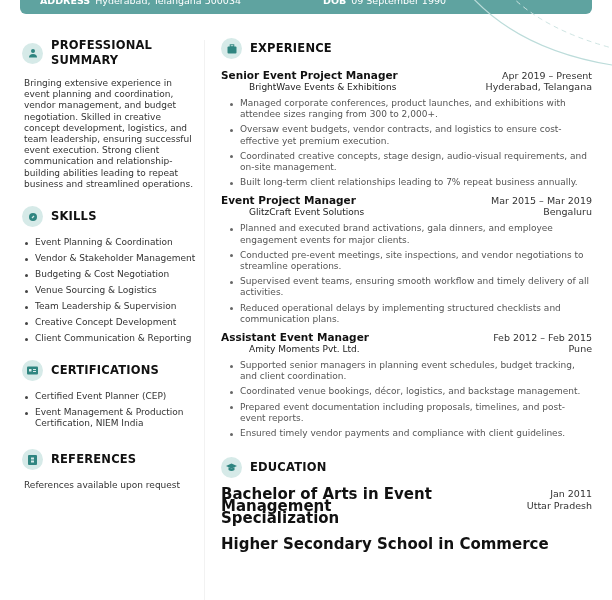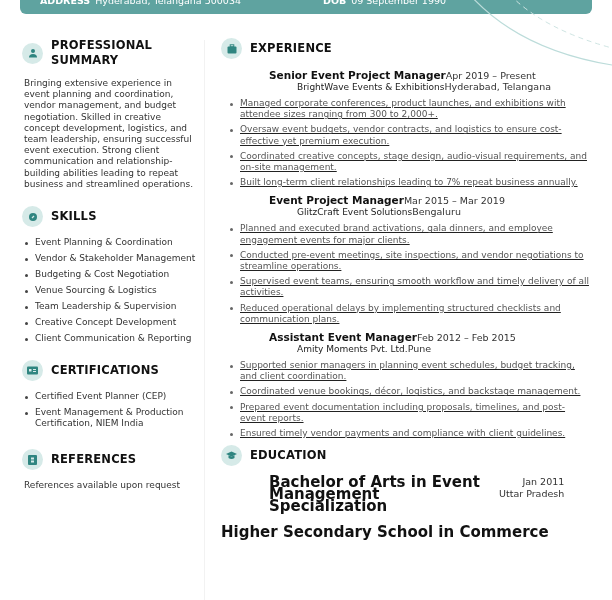--- a/index.html
+++ b/index.html
@@ -40,26 +40,26 @@
   ul.plain li {
     position:relative; padding-left:11px; font-size:9px; line-height:11px; color:#333; margin-bottom:5px;
   }
   ul.plain li::before {
     content:""; position:absolute; left:1px; top:4.5px; width:3px; height:3px; border-radius:50%; background:#444;
   }
   .left .section { margin-bottom:14px; }
   .ref-text { font-size:9px; color:#333; }
 
   .job { margin-bottom:6px; }
-  .row { display:flex; align-items:baseline;margin-left:48px; }
+  .row { display:flex; justify-content:space-between; align-items:baseline; }
   .job-title { font-weight:bold; font-size:10.5px; color:#111; }
   .job-date { font-size:9.5px; color:#333; }
   .company { font-size:9px; color:#222;padding-left:28px; }
   .loc { font-size:9.5px; color:#333; }
-  ul.jb { list-style:none; margin:6px 2px 0 0; padding:0 0 0 19px;text-decoration:underline; }
+  ul.jb { list-style:none; margin:6px 2px 0 0; padding:0 0 0 19px; }
   ul.jb li {
     position:relative; padding-left:0; font-size:9px; line-height:11.2px; color:#555; margin-bottom:4px;
   }
   ul.jb li::before {
     content:""; position:absolute; left:-10px; top:4.5px; width:3px; height:3px; border-radius:50%; background:#666;
   }
   .edu-title { font-size:15px; color:#111; line-height:12px; font-weight:600; }
   .edu-school { font-size:9px; color:#333; }
   .edu-right { text-align:right; font-size:9.5px; color:#333; line-height:12px; }
 </style>
@@ -209,21 +209,21 @@
       <span class="loc">Pune</span>
     </div>
     <ul class="jb">
       <li>Supported senior managers in planning event schedules, budget tracking, and client coordination.</li>
       <li>Coordinated venue bookings, décor, logistics, and backstage management.</li>
       <li>Prepared event documentation including proposals, timelines, and post-event reports.</li>
       <li>Ensured timely vendor payments and compliance with client guidelines.</li>
     </ul>
   </div>
 
-  <div class="sec-head" style="margin-top:6px">
+  <div class="sec-head" style="margin-top:18px">
     <span class="ic">
       <svg width="11" height="9" viewBox="0 0 11 9">
           <path d="M0 3 L5.5 0.5 L11 3 L5.5 5.5 Z" fill="#2f8580"></path>
           <path d="M2.5 4.2 V7 Q5.5 8.8 8.5 7 V4.2 L5.5 5.6 Z" fill="#2f8580"></path>
         </svg>
     </span>
     <span class="title">EDUCATION</span>
   </div>
 
   <div class="row" style="align-items:flex-start">

